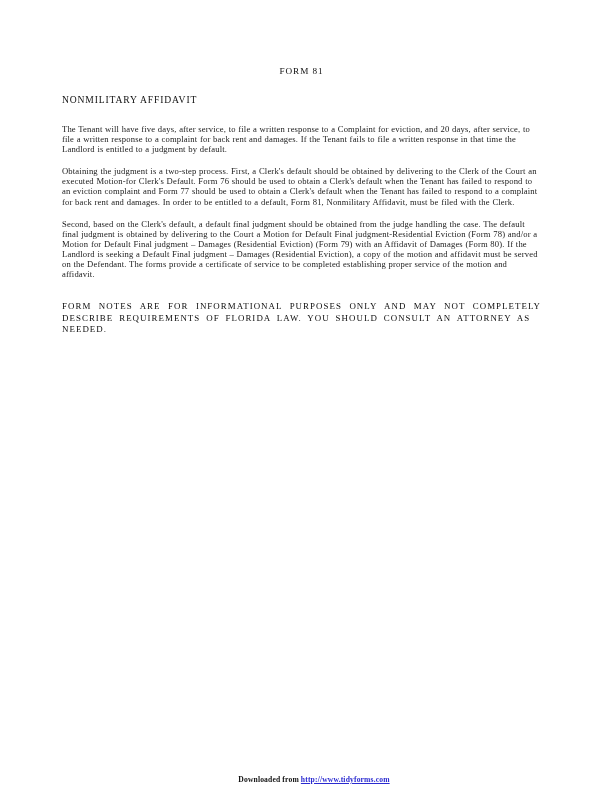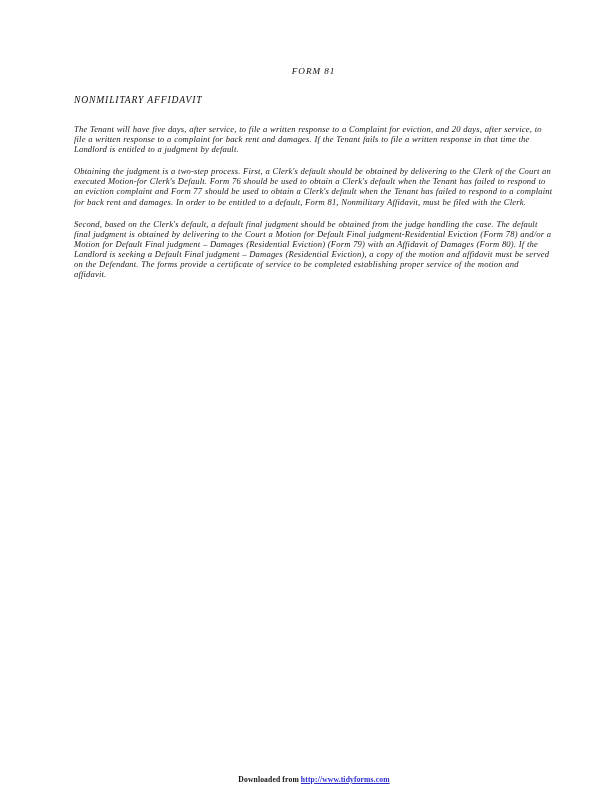--- a/index.html
+++ b/index.html
@@ -17,24 +17,23 @@
     overflow: hidden;
   }
   .page {
     position: absolute;
     left: 0; top: 0;
     width: 612px;
     height: 792px;
   }
   .content {
     position: absolute;
-    left: 74px;
+    left: 62px;
     top: 66px;
     width: 479px;
-    font-style: italic;
   }
   .doc-title {
     text-align: center;
     font-size: 9.2px;
     letter-spacing: 0.9px;
     font-family: "Liberation Serif", "DejaVu Serif", serif;
     color: #101010;
     margin: 0 0 18px 0;
     font-weight: normal;
   }
@@ -109,20 +108,21 @@
     <div class="doc-subtitle">NONMILITARY AFFIDAVIT</div>
 
     <p class="body-par">The Tenant will have five days, after service, to file a written response to a Complaint for eviction, and 20 days, after service, to file a written response to a complaint for back rent and damages.  If the Tenant fails to file a written response in that time the Landlord is entitled to a judgment by default.</p>
 
     <p class="body-par">Obtaining the judgment is a two-step process.  First, a Clerk's default should be obtained by delivering to the Clerk of the Court an executed Motion-for Clerk's Default.  Form 76 should be used to obtain a Clerk's default when the Tenant has failed to respond to an eviction complaint and Form 77 should be used to obtain a Clerk's default when the Tenant has failed to respond to a complaint for back rent and damages.  In order to be entitled to a default, Form 81, Nonmilitary Affidavit, must be filed with the Clerk.</p>
 
     <p class="body-par">Second, based on the Clerk's default, a default final judgment should be obtained from the judge handling the case.  The default final judgment is obtained by delivering to the Court a Motion for Default Final judgment-Residential Eviction (Form 78) and/or a Motion for Default Final judgment – Damages (Residential Eviction) (Form 79) with an Affidavit of Damages (Form 80).  If the Landlord is seeking a Default Final judgment – Damages (Residential Eviction), a copy of the motion and affidavit must be served on the Defendant.  The forms provide a certificate of service to be completed establishing proper service of the motion and affidavit.</p>
 
     <div class="par-gap"></div>
 
+    <p class="notes"><span>FORM NOTES ARE FOR INFORMATIONAL PURPOSES ONLY AND MAY NOT COMPLETELY DESCRIBE REQUIREMENTS OF FLORIDA LAW.  YOU SHOULD CONSULT AN ATTORNEY AS</span><span class="last-line">NEEDED.</span></p>
 
   </div>
 
   <div class="footer">
     <span class="dl-label">Downloaded from</span><a class="dl-link" href="#">http://www.tidyforms.com</a>
   </div>
 
 </div>
 
 </body></html>

